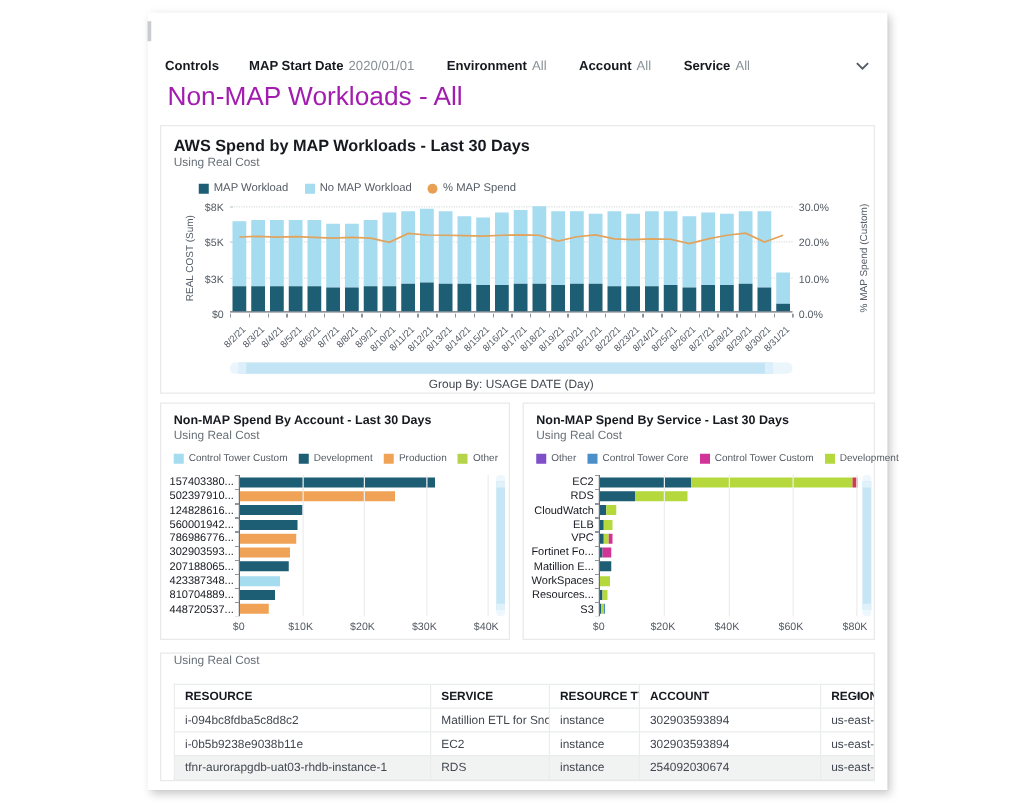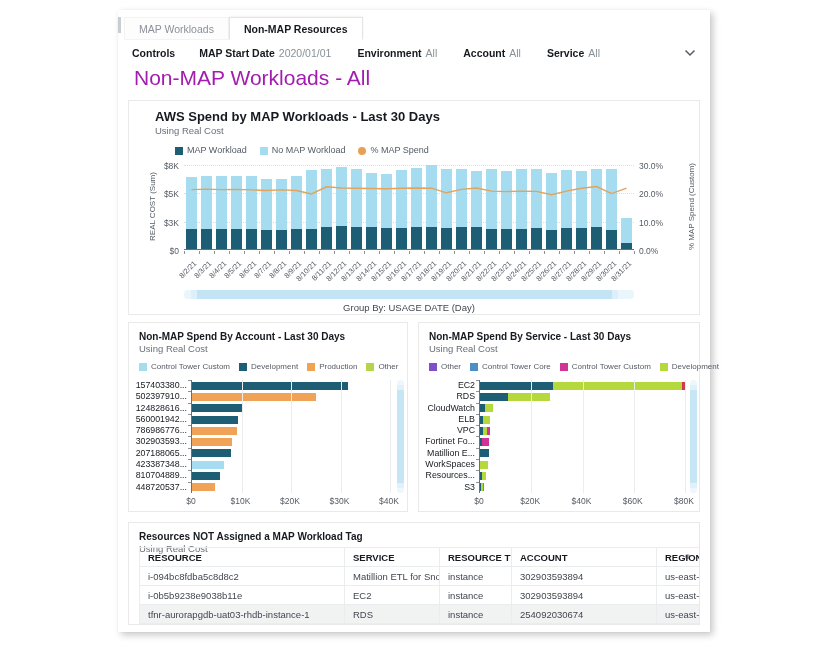--- a/index.html
+++ b/index.html
@@ -15,21 +15,21 @@
   .controls { position:absolute; top:30px; left:0; right:0; height:26px; display:flex; align-items:center; padding:0 14px; font-size:10.5px; }
   .ctl-title { font-weight:bold; margin-right:24px; }
   .filter { margin-right:26px; white-space:nowrap; }
   .filter b { font-weight:bold; }
   .filter span { color:#879196; margin-left:4px; }
   .chev { margin-left:auto; cursor:pointer; display:flex; align-items:center; }
 
   .page-title { position:absolute; top:56px; left:16px; font-size:21px; color:#a21caf; }
 
   .card { position:absolute; background:#fff; border:1px solid #e9e9e9; }
-  #card1 { left:10px; top:90px; width:572px; height:215px;padding-left:16px; }
+  #card1 { left:10px; top:90px; width:572px; height:215px; }
   #card2 { left:10px; top:312px; width:280px; height:190px; }
   #card3 { left:300px; top:312px; width:282px; height:190px; }
   #cardT { left:10px; top:512px; width:572px; height:103px; overflow:hidden; }
 
   .card-title { font-size:13px; font-weight:bold; margin:8px 0 1px 10px; white-space:nowrap; }
   #card2 .card-title, #card3 .card-title, #cardT .card-title { font-size:10px; }
   .card-sub { font-size:9.5px; color:#687078; margin-left:10px; }
 
   .legend { display:flex; gap:13px; font-size:9px; color:#545b64; align-items:center; white-space:nowrap; }
   #card1 .legend { margin:9px 0 0 30px; }
@@ -89,24 +89,20 @@
   .trow.body > div { color:#414750; }
   .trow.alt { background:#f1f2f2; }
   .tdot { position:absolute; right:9px; top:31px; width:5px; height:5px; border-radius:50%; background:#aab0b5; }
 </style>
 </head>
 <body>
 
 <div class="sheet">
   <div class="edge-tick"></div>
 
-  <div class="tabs">
-    <div class="tab">MAP Workloads</div>
-    <div class="tab active">Non-MAP Resources</div>
-  </div>
 
   <div class="controls">
     <span class="ctl-title">Controls</span>
     <span class="filter"><b>MAP Start Date</b><span>2020/01/01</span></span>
     <span class="filter"><b>Environment</b><span>All</span></span>
     <span class="filter"><b>Account</b><span>All</span></span>
     <span class="filter"><b>Service</b><span>All</span></span>
     <span class="chev">
       <svg width="12" height="8" viewBox="0 0 12 8">
           <polyline points="1.5,1.5 6,6 10.5,1.5" fill="none" stroke="#545b64" stroke-width="1.5"></polyline>
@@ -589,21 +585,20 @@
           <span style="left: 153.75px;">$60K</span>
           <span style="left: 205px;">$80K</span>
         </div>
       <div class="vscroll">
           <div class="thumb"></div>
         </div>
     </div>
   </div>
 
   <div class="card" id="cardT">
-    <div class="card-title">Resources NOT Assigned a MAP Workload Tag</div>
     <div class="card-sub">Using Real Cost</div>
     <div class="tdot"></div>
     <div class="tbl" id="tbl">
         <div class="trow head">
           <div>RESOURCE</div>
           <div>SERVICE</div>
           <div>RESOURCE TYPE</div>
           <div>ACCOUNT</div>
           <div>REGION</div>
         </div>

